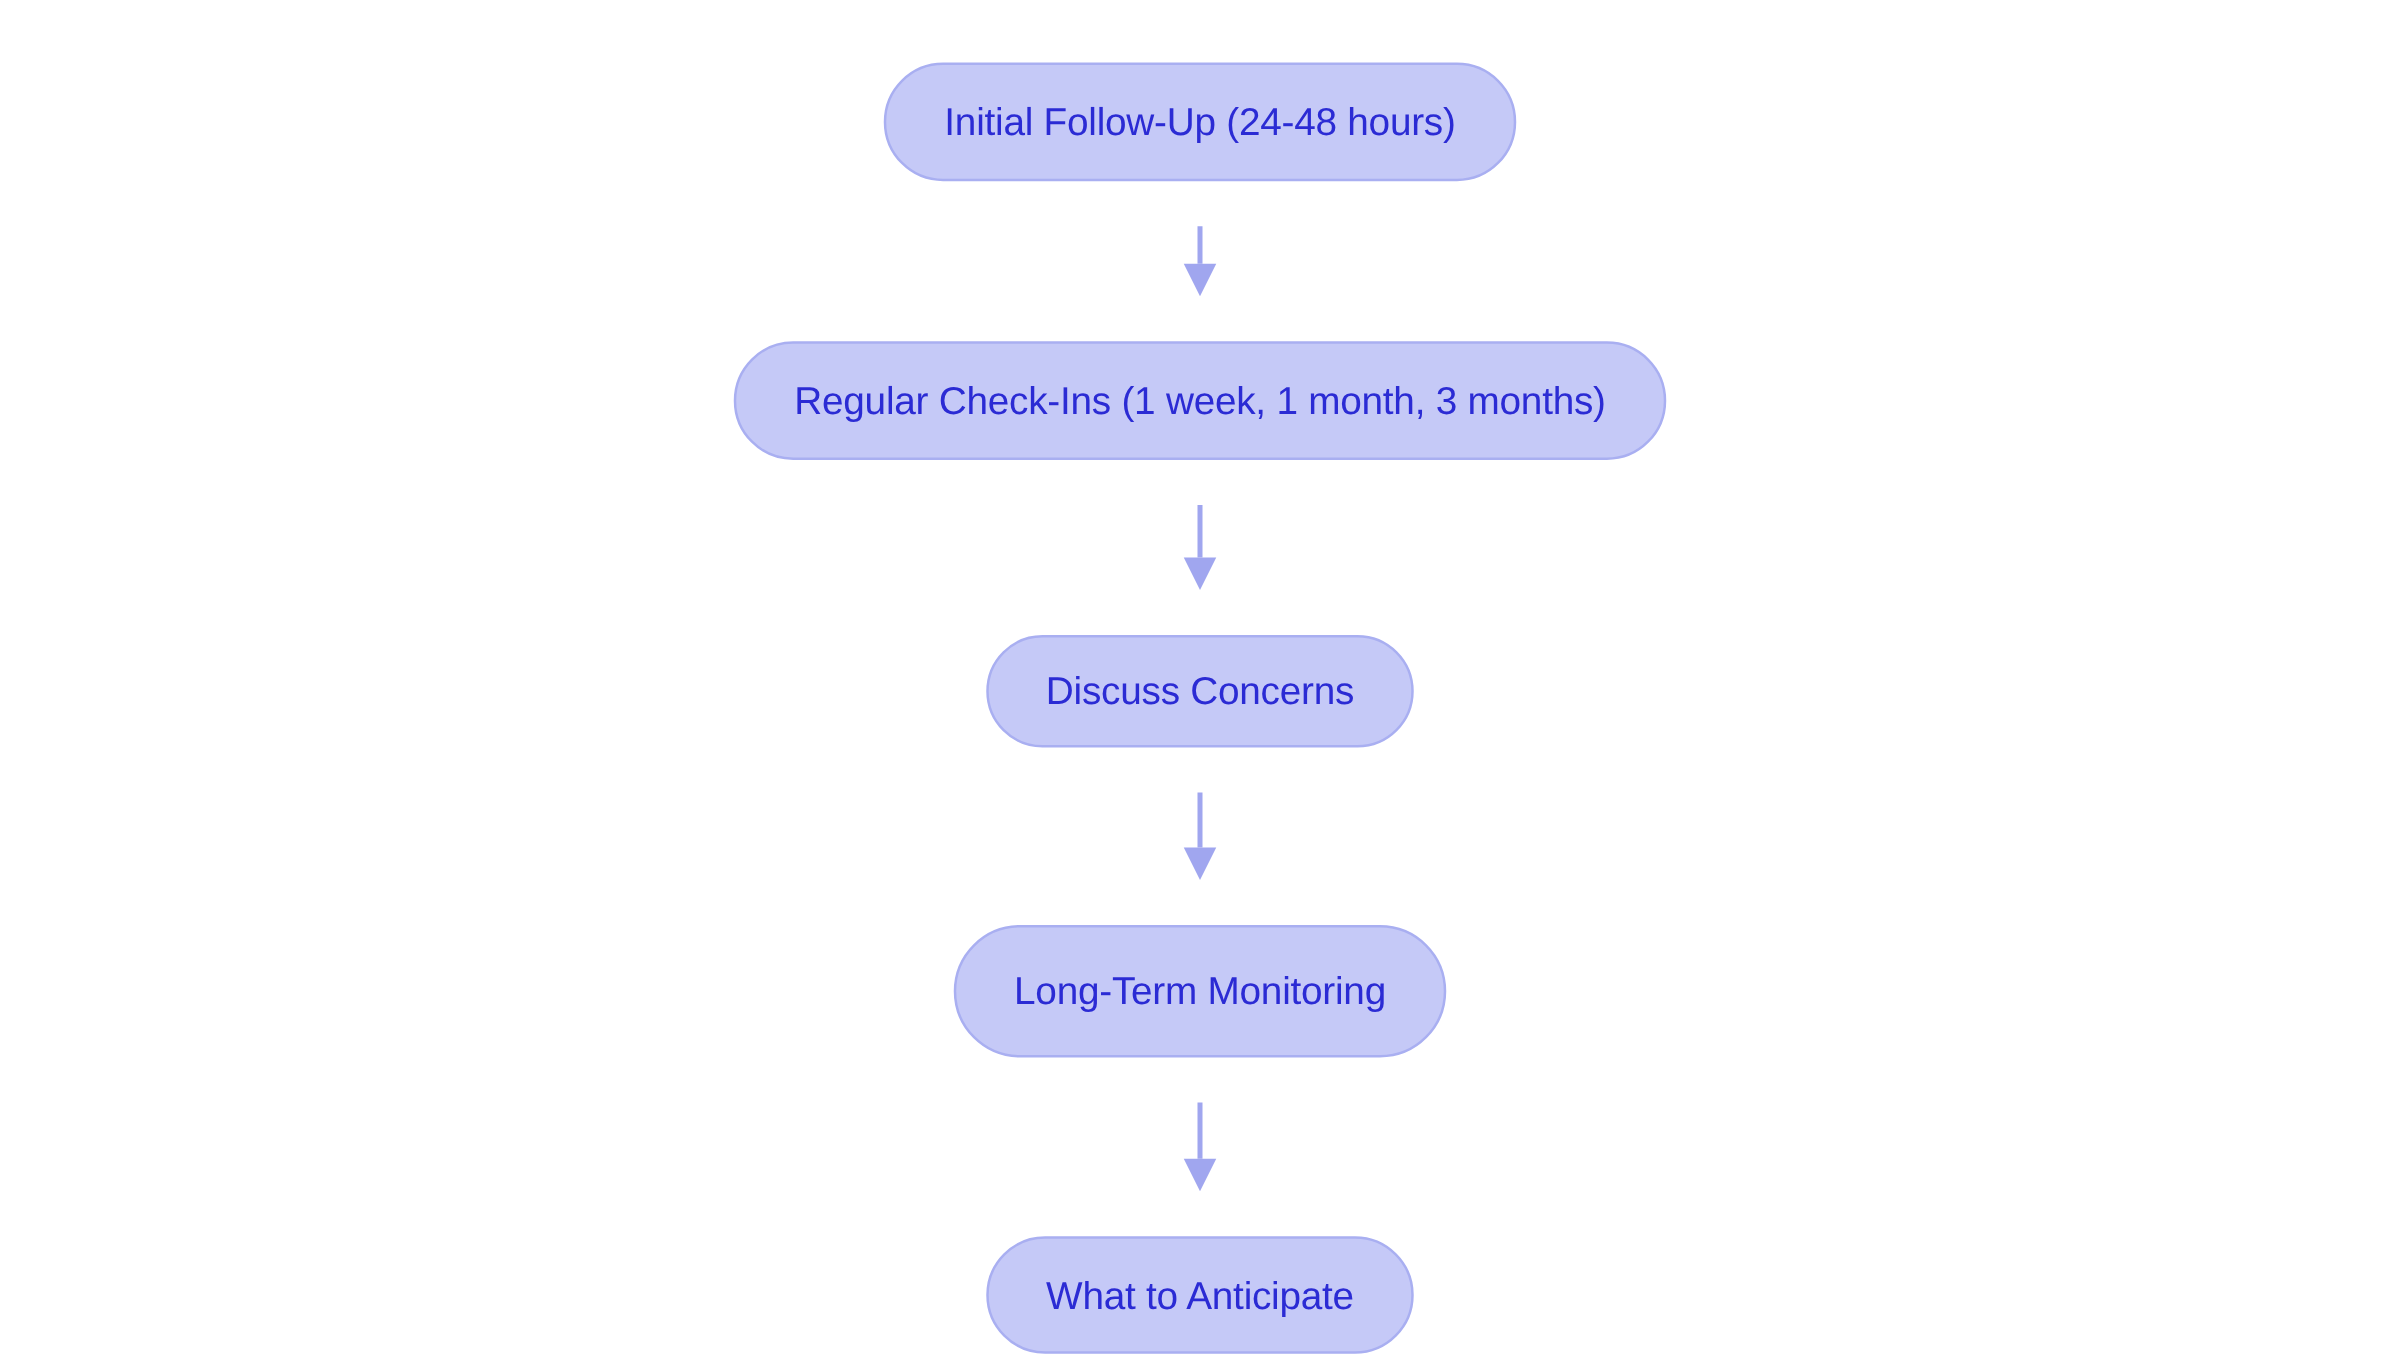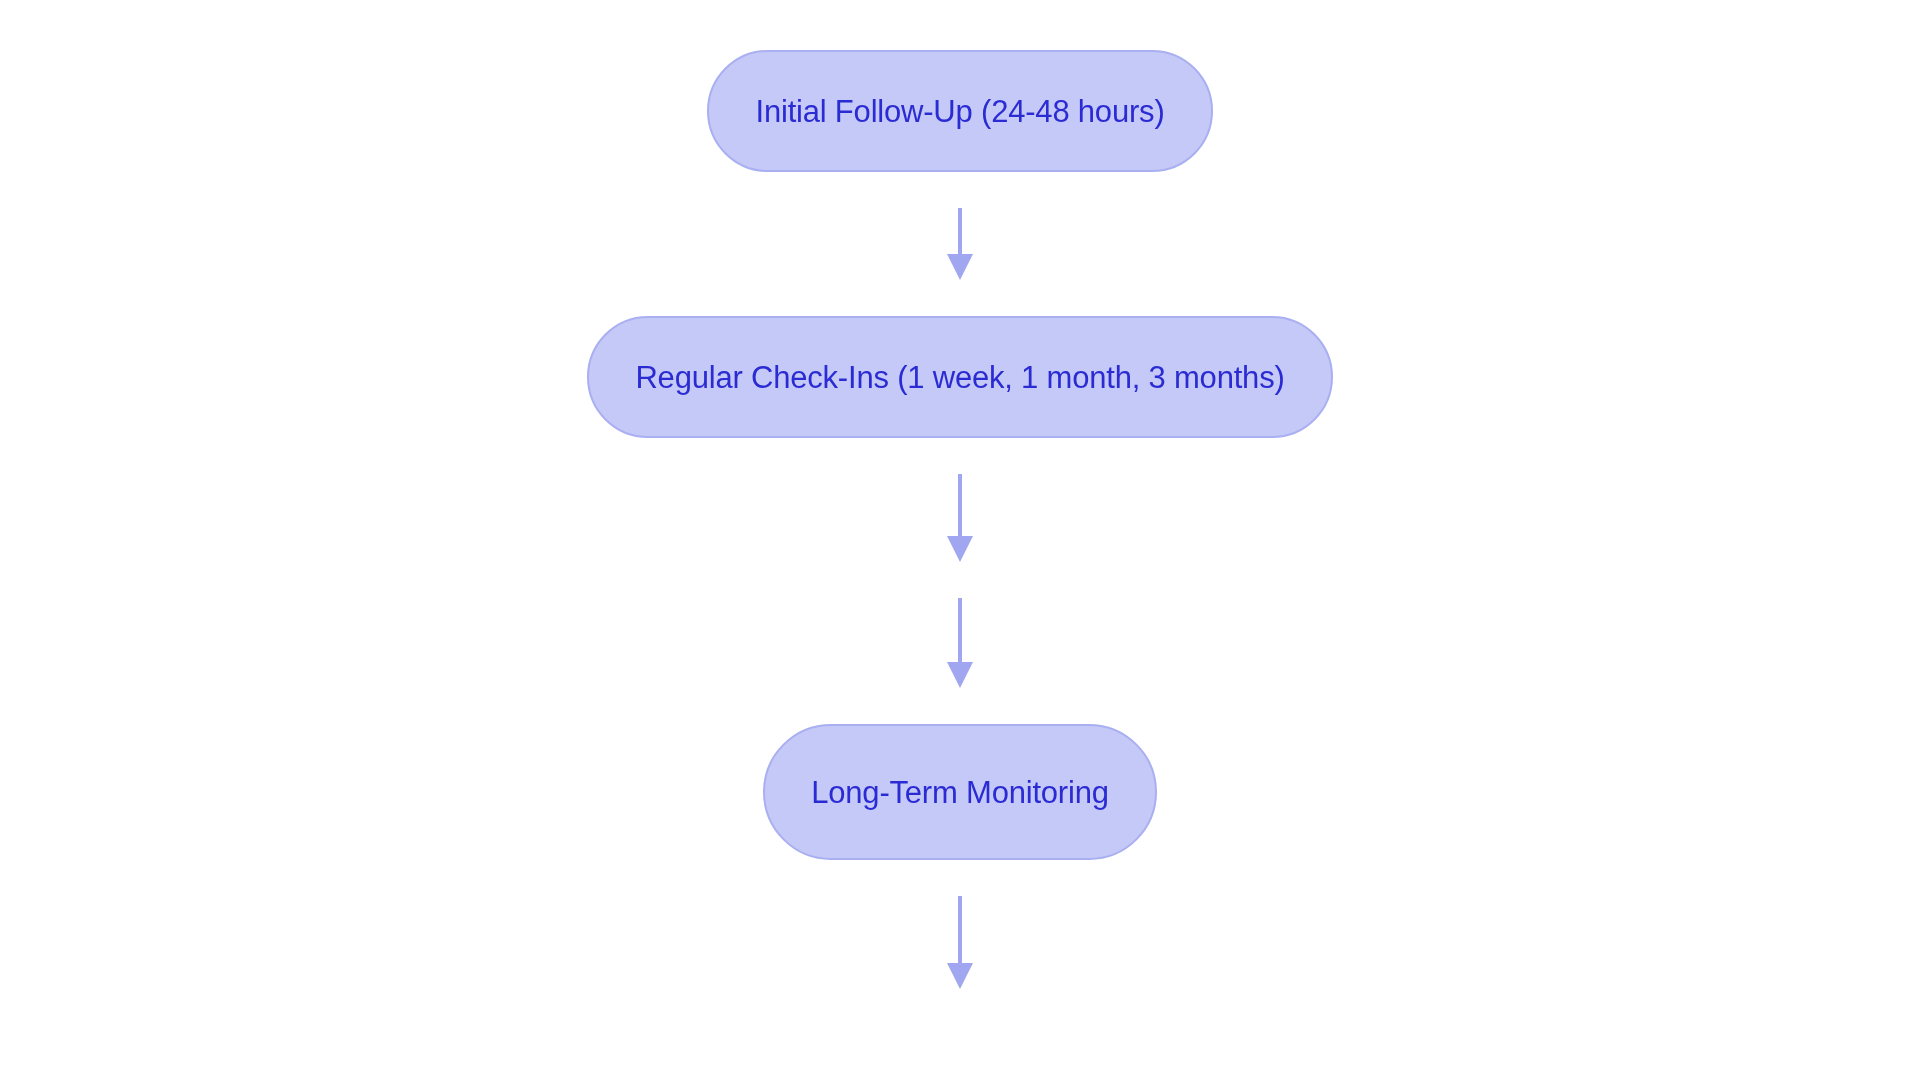--- a/index.html
+++ b/index.html
@@ -111,30 +111,36 @@
 
     <div class="node node-2">
       <span class="node-label">Regular Check-Ins (1 week, 1 month, 3 months)</span>
     </div>
 
     <div class="connector connector-2">
       <div class="connector-line"></div>
       <div class="connector-arrowhead"></div>
     </div>
 
+    <div class="node node-3">
+      <span class="node-label">Discuss Concerns</span>
+    </div>
 
     <div class="connector connector-3">
       <div class="connector-line"></div>
       <div class="connector-arrowhead"></div>
     </div>
 
     <div class="node node-4">
       <span class="node-label">Long-Term Monitoring</span>
     </div>
 
     <div class="connector connector-4">
       <div class="connector-line"></div>
       <div class="connector-arrowhead"></div>
     </div>
 
+    <div class="node node-5">
+      <span class="node-label">What to Anticipate</span>
+    </div>
 
   </div>
 </div>
 
 </body></html>

